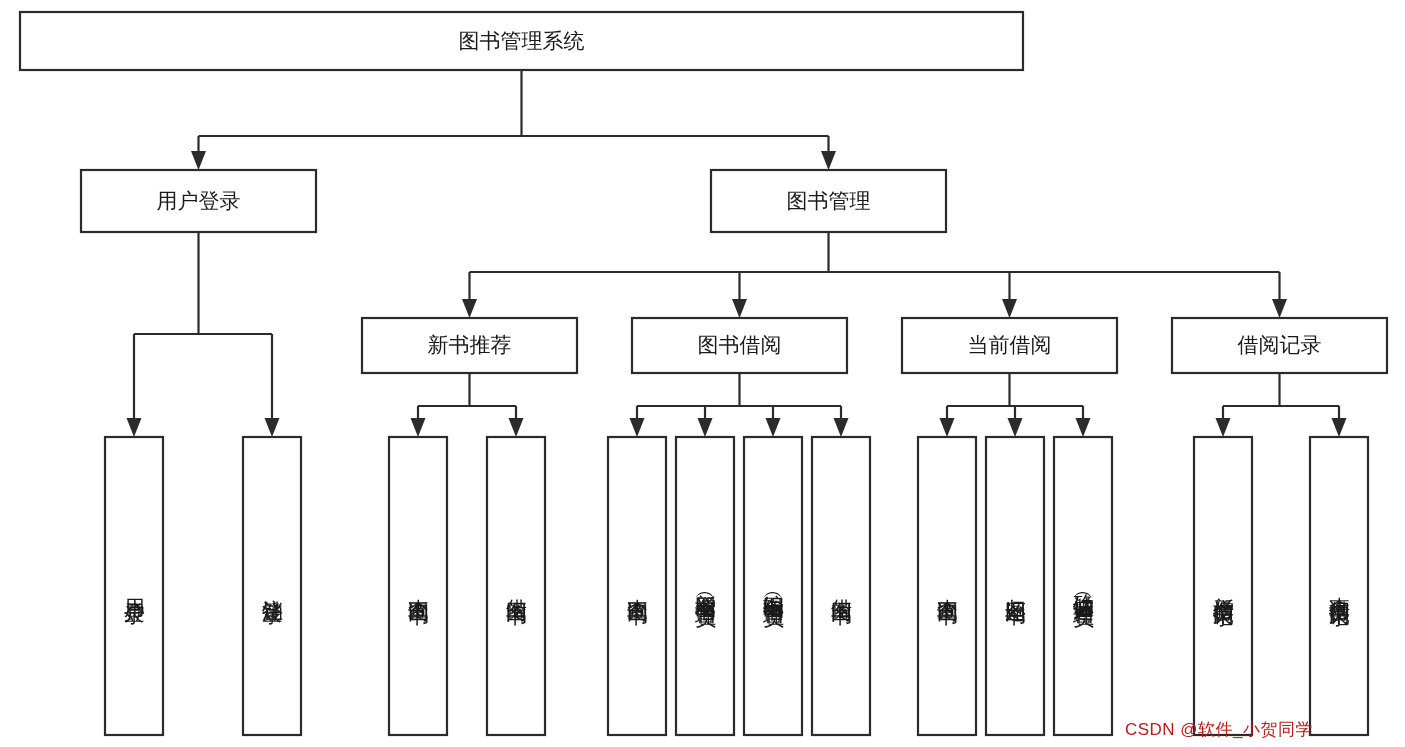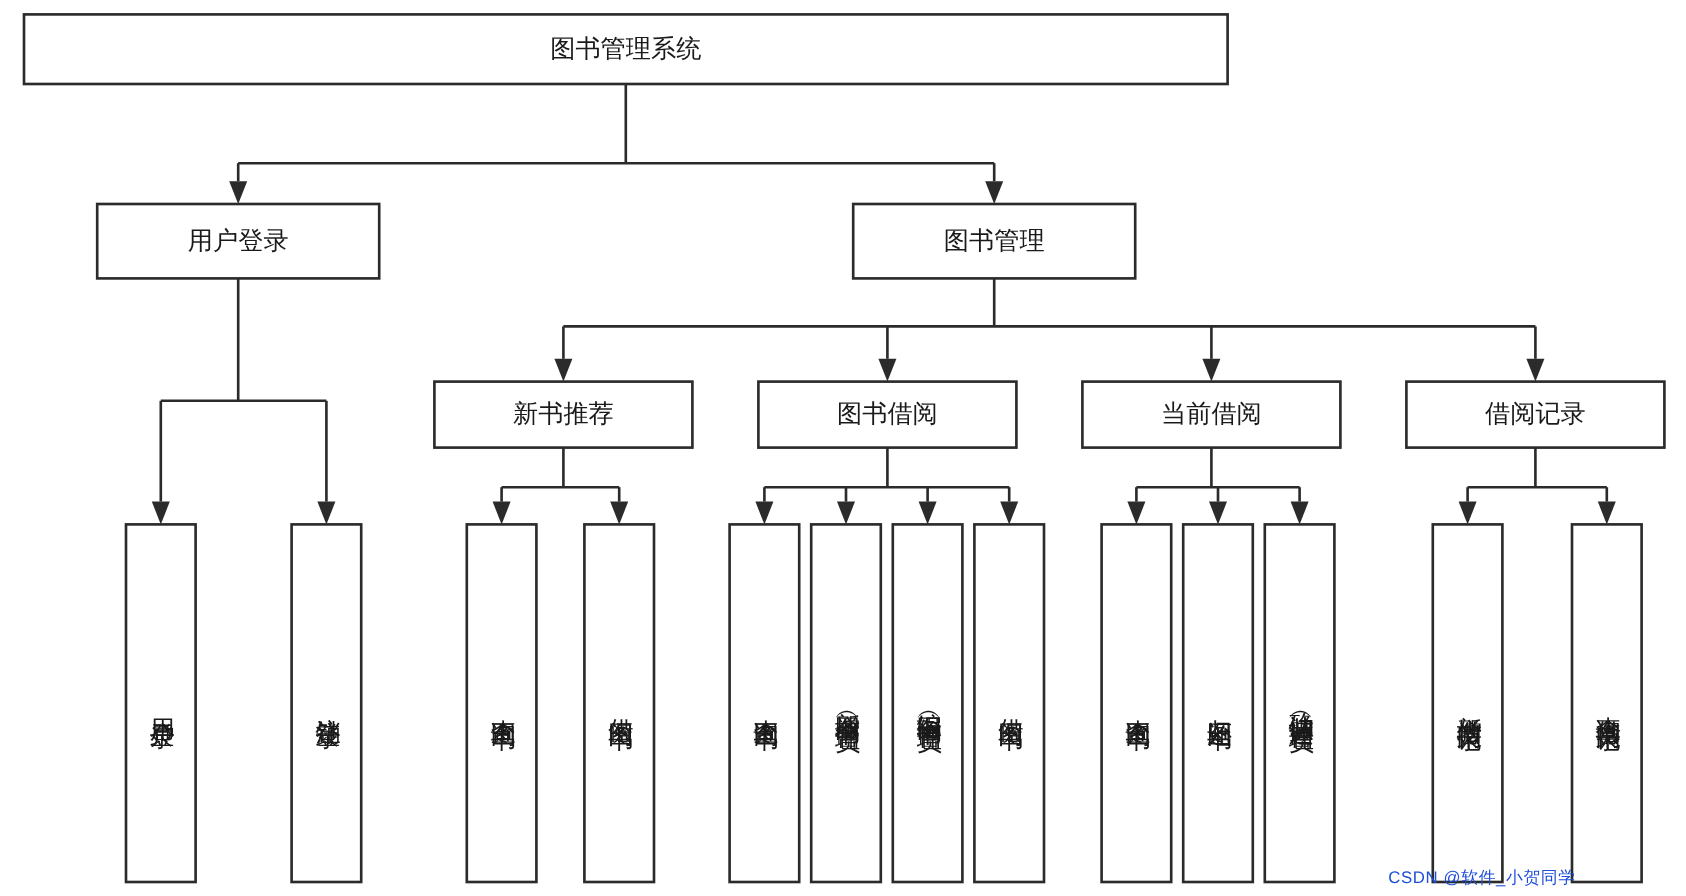--- a/index.html
+++ b/index.html
@@ -66,22 +66,22 @@
     color: #1a1a1a;
     letter-spacing: 2px;
     white-space: nowrap;
     text-align: center;
   }
   .watermark {
     position: absolute;
     right: 6px;
     bottom: 6px;
     font-family: "Liberation Sans", "DejaVu Sans", sans-serif;
-    font-size: 14px;
-    color: #1d4ed8;
+    font-size: 17px;
+    color: #b91c1c;
     letter-spacing: 0.5px;
     white-space: nowrap;
     pointer-events: none;
   }
 </style>
 </head>
 <body>
 
 <div id="diagram-root">
 

